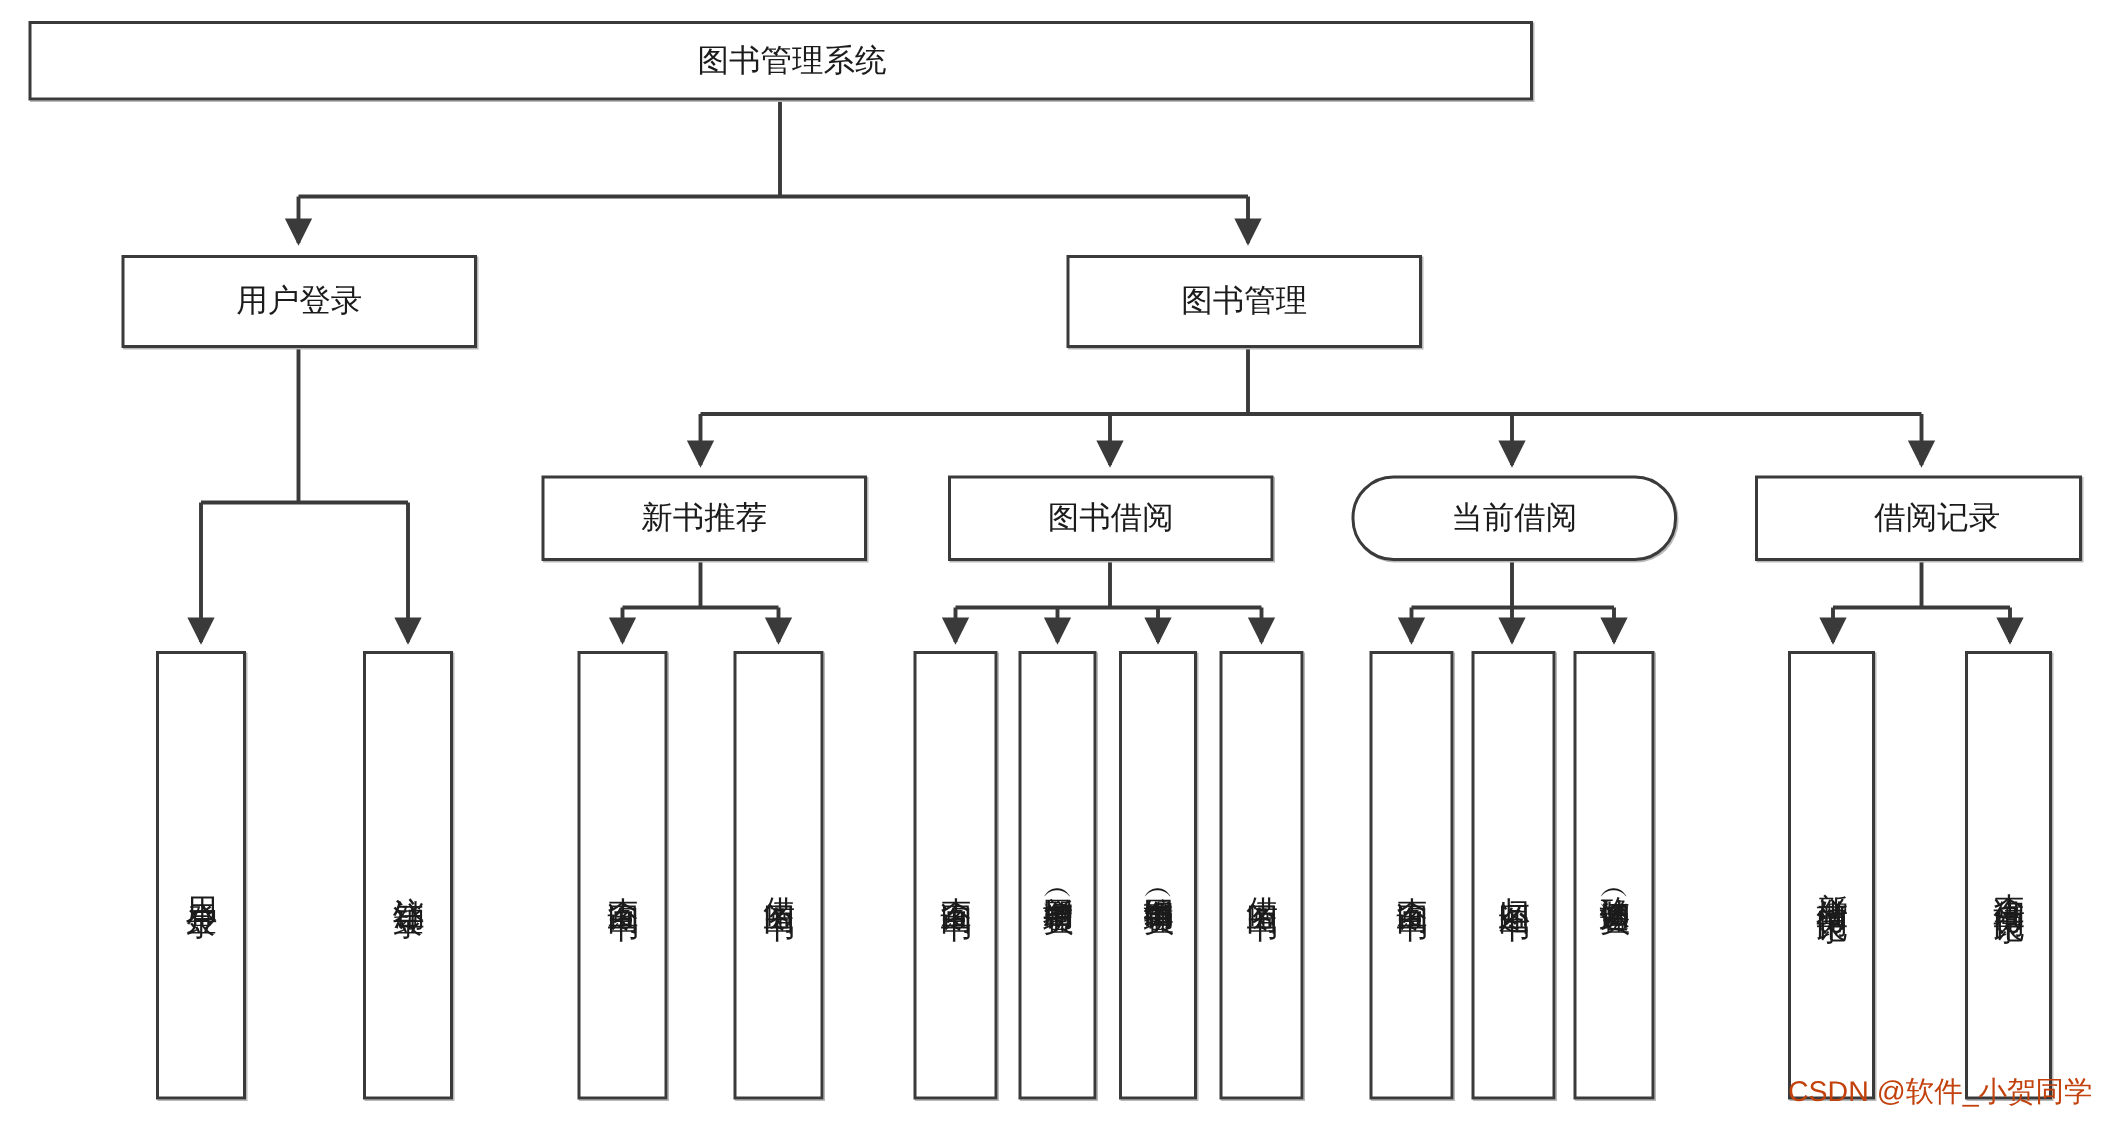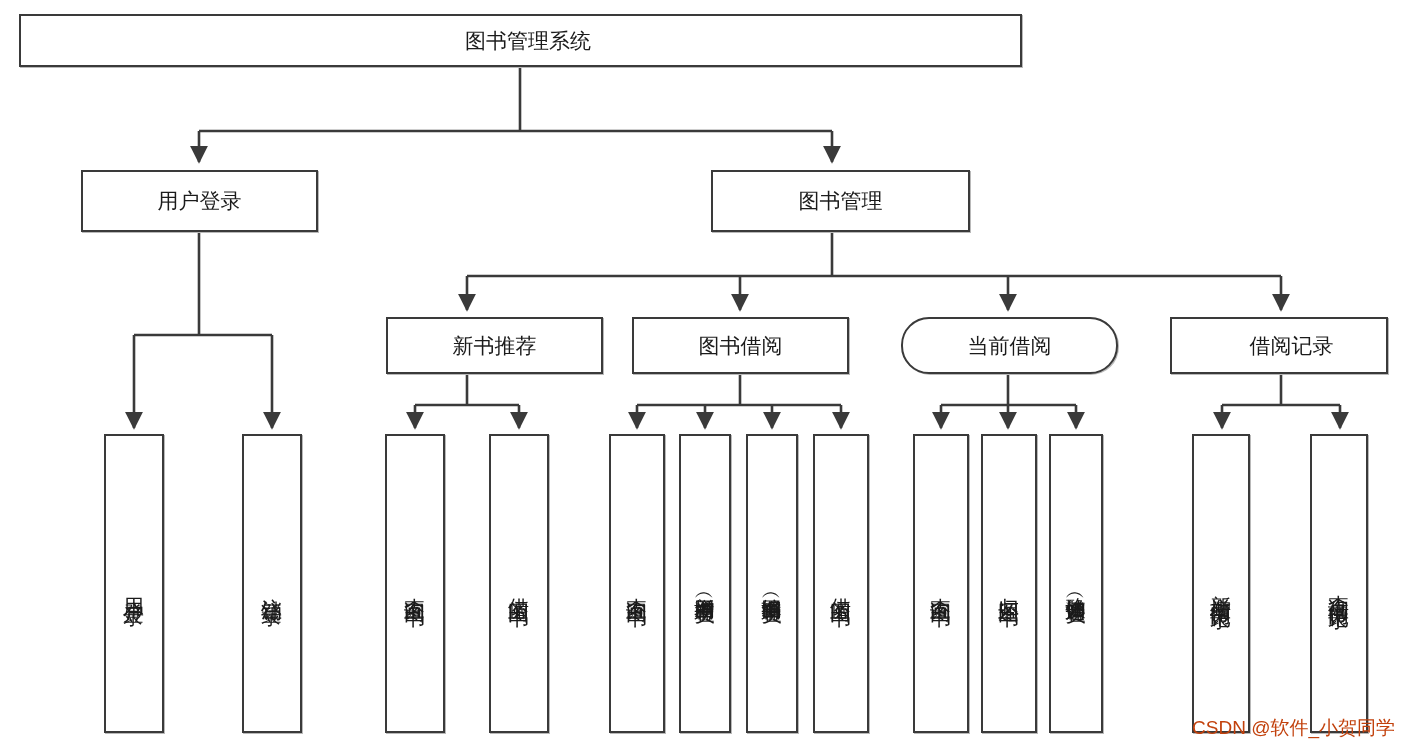--- a/index.html
+++ b/index.html
@@ -130,25 +130,25 @@
     </g>
   </svg>
 
   <div class="node horizontal" style="left:19px; top:14px; width:1003px; height:53px;padding-left:15px;">
     <span class="node-label">图书管理系统</span>
   </div>
 
   <div class="node horizontal" style="left:81px; top:170px; width:237px; height:62px;">
     <span class="node-label">用户登录</span>
   </div>
-  <div class="node horizontal" style="left:711px; top:170px; width:259px; height:62px;">
+  <div class="node horizontal" style="left:711px; top:170px; width:237px; height:62px;">
     <span class="node-label">图书管理</span>
   </div>
 
-  <div class="node horizontal" style="left:361px; top:317px; width:217px; height:57px;margin-left:25px;">
+  <div class="node horizontal" style="left:361px; top:317px; width:217px; height:57px;">
     <span class="node-label">新书推荐</span>
   </div>
   <div class="node horizontal" style="left:632px; top:317px; width:217px; height:57px;">
     <span class="node-label">图书借阅</span>
   </div>
   <div class="node horizontal" style="left:901px; top:317px; width:217px; height:57px;border-radius:28px;">
     <span class="node-label">当前借阅</span>
   </div>
   <div class="node horizontal" style="left:1170px; top:317px; width:218px; height:57px;padding-left:25px;">
     <span class="node-label">借阅记录</span>

